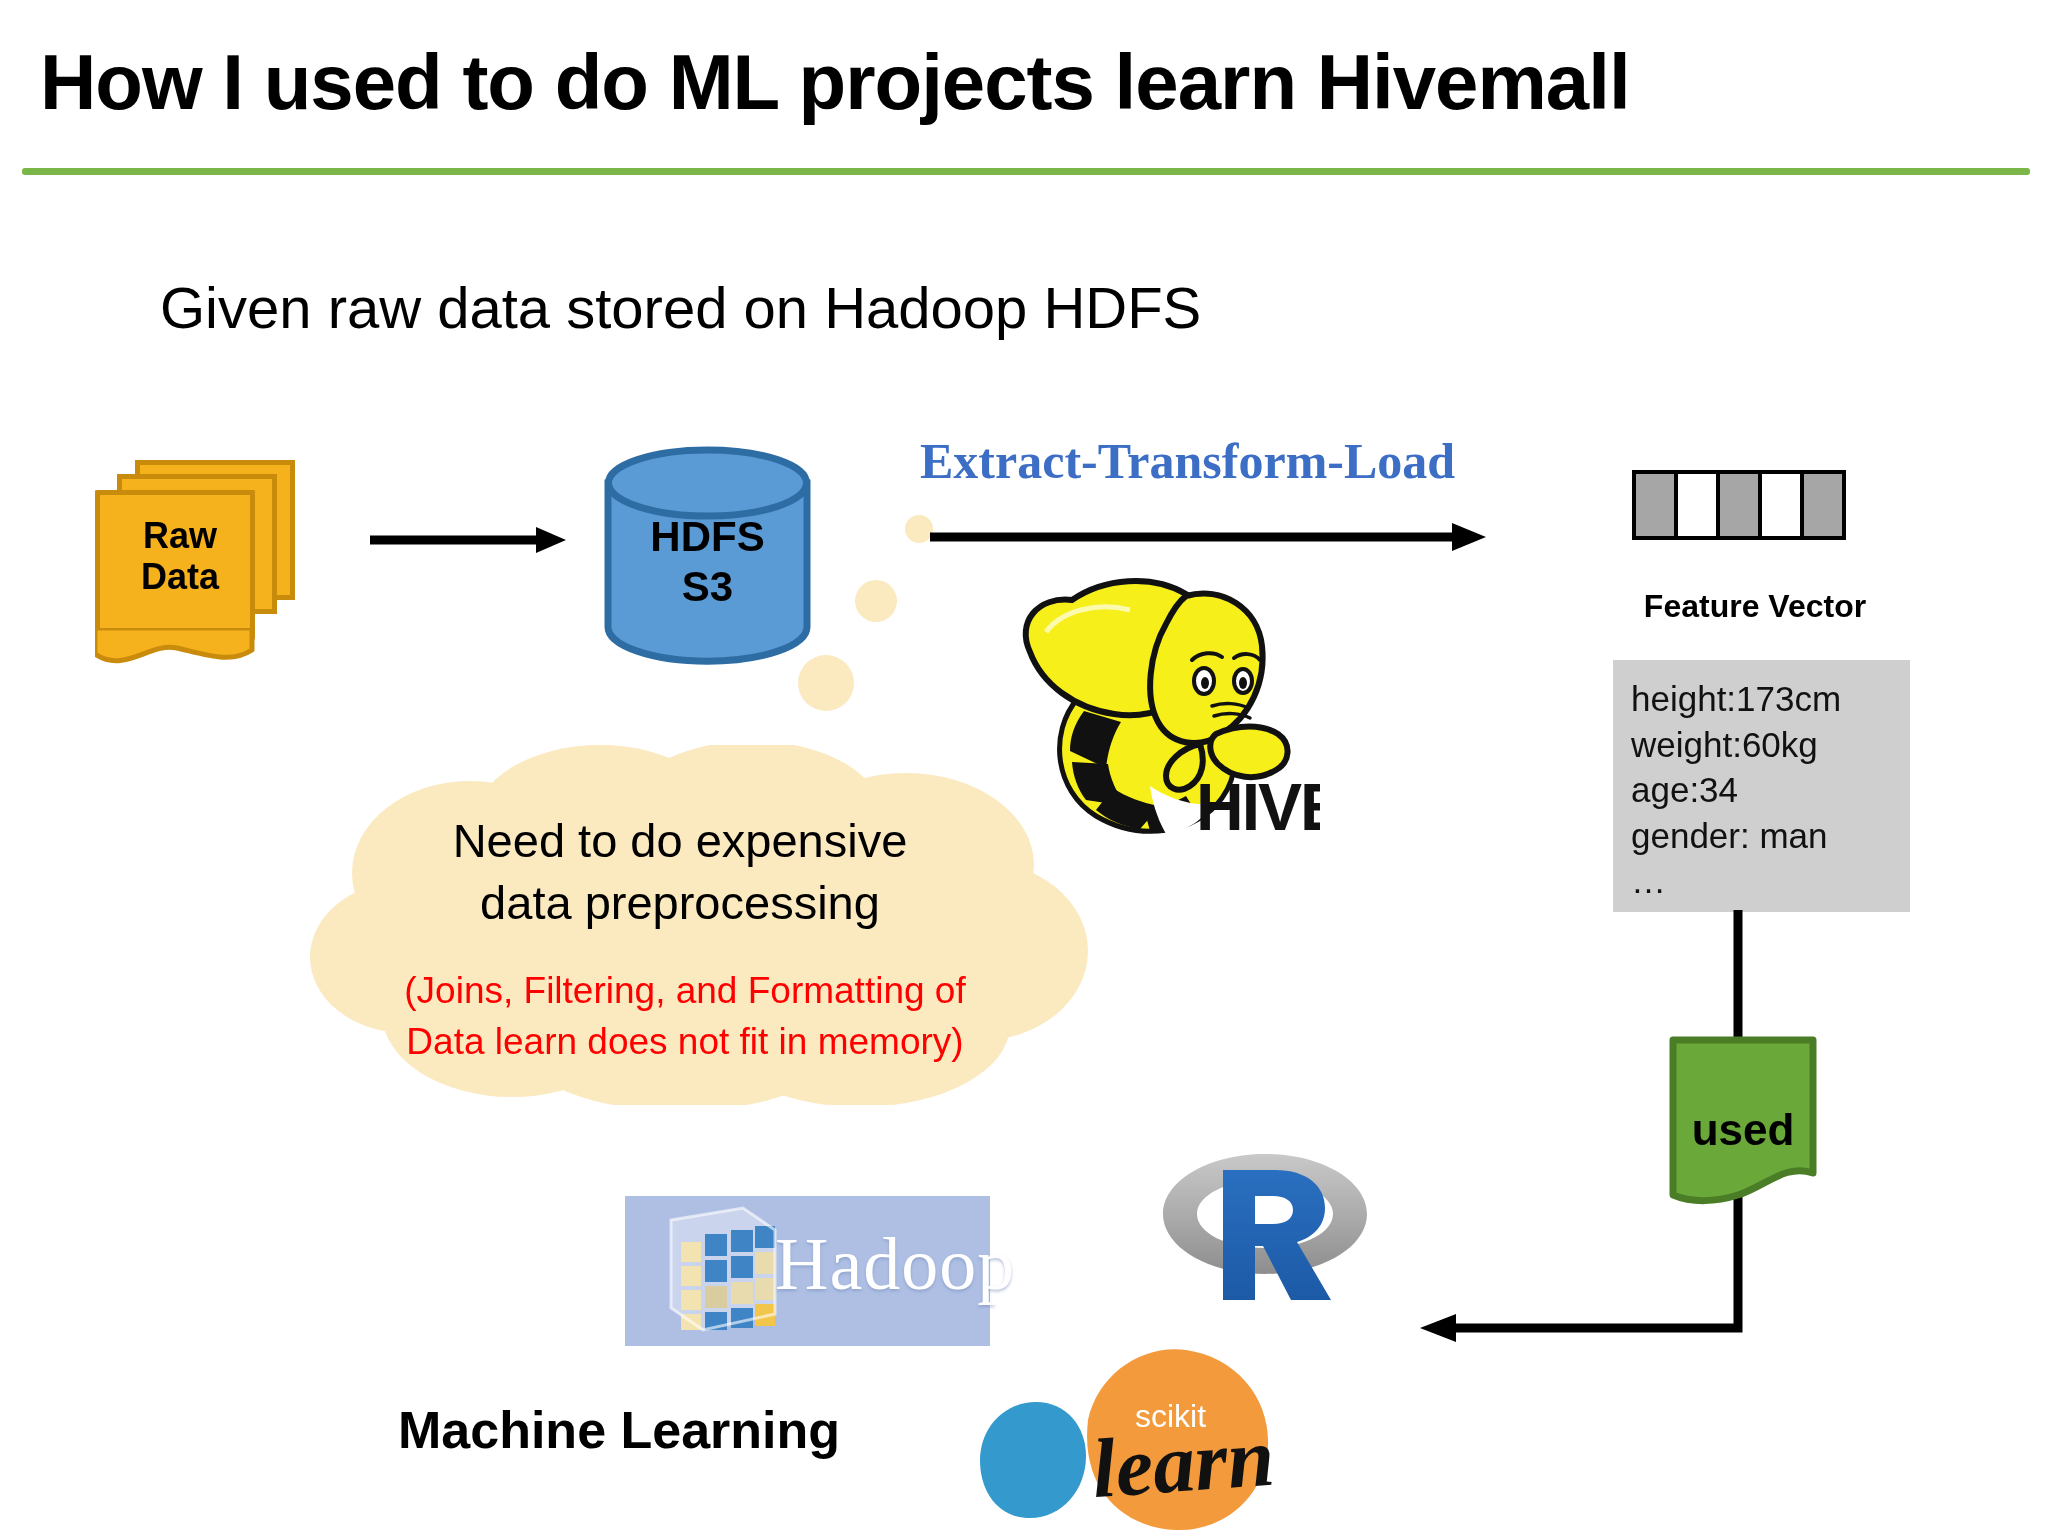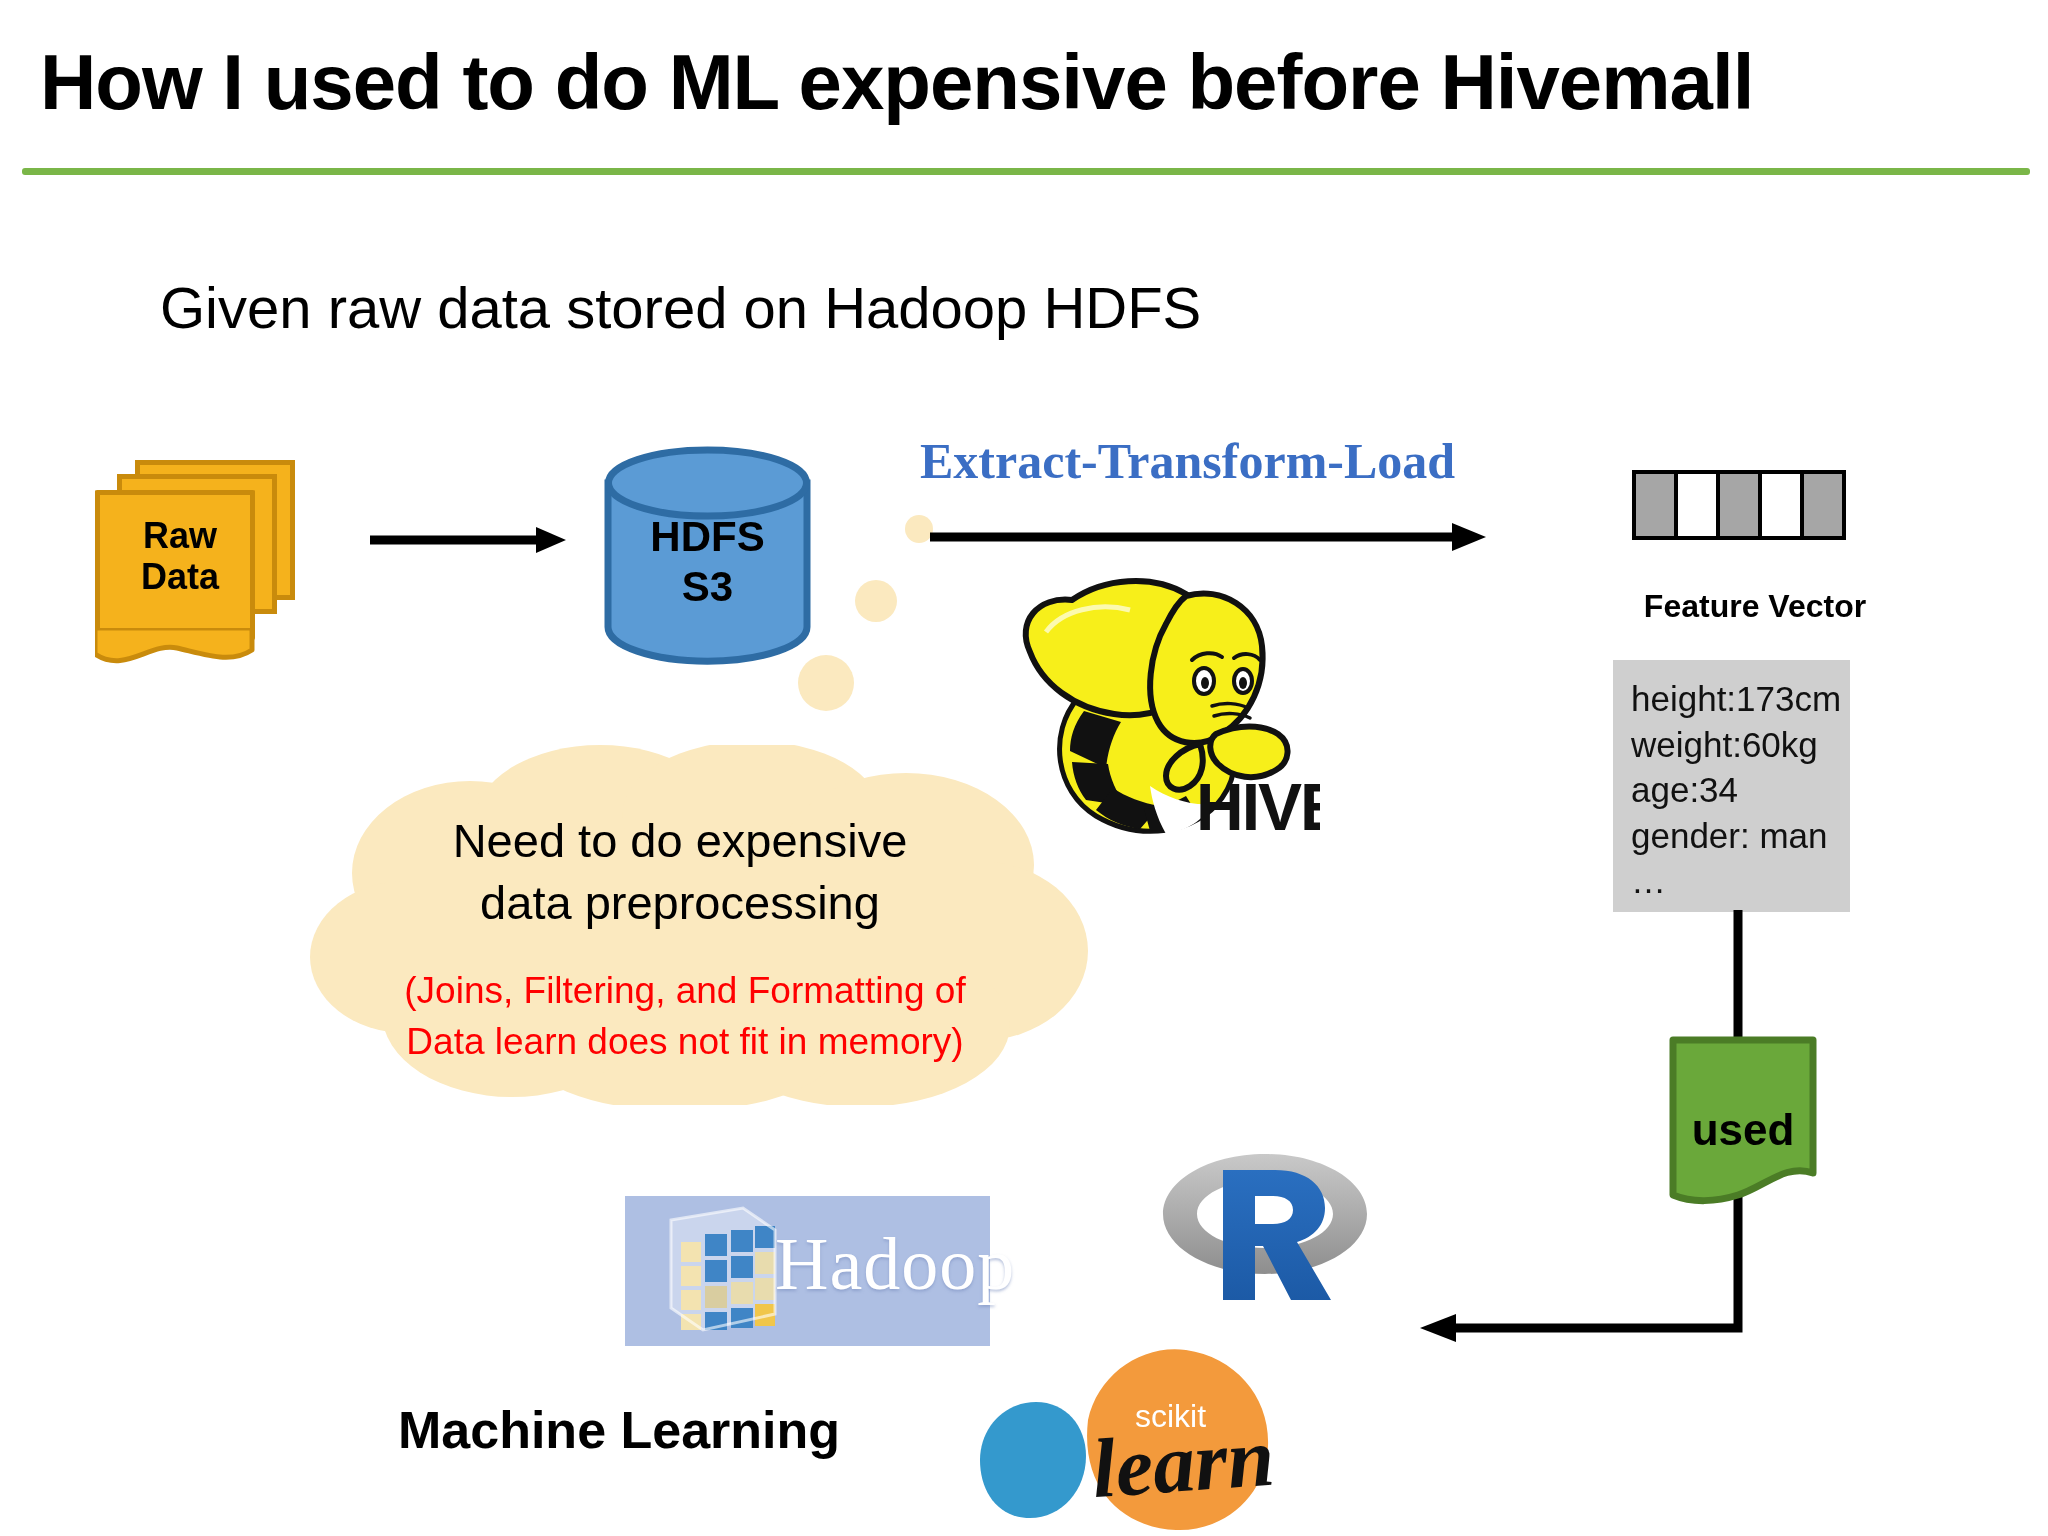--- a/index.html
+++ b/index.html
@@ -218,21 +218,21 @@
     text-align: center;
     font-size: 32px;
     font-weight: bold;
     color: #000;
     white-space: nowrap;
   }
   #feature-values-box {
     position: absolute;
     left: 1613px;
     top: 660px;
-    width: 237px;
+    width: 297px;
     height: 252px;
     background: #cfcfcf;
     padding: 16px 0 0 18px;
     box-sizing: border-box;
     font-size: 35px;
     color: #111;
     line-height: 1.30;
     white-space: pre-line;
   }
 
@@ -334,21 +334,21 @@
     top: 1400px;
     font-size: 52px;
     font-weight: bold;
     color: #000;
     white-space: nowrap;
   }
 </style>
 </head>
 <body>
 
-<div id="slide-title">How I used to do ML expensive before Hivemall</div>
+<div id="slide-title">How I used to do ML projects learn Hivemall</div>
 <div id="title-rule"></div>
 <div id="subtitle">Given raw data stored on Hadoop HDFS</div>
 
 <div id="raw-data-group">
   <div class="doc-sheet s1"></div>
   <div class="doc-sheet s2"></div>
   <div class="doc-sheet s3"></div>
   <svg class="doc-wave" viewBox="0 0 160 44">
     <path d="M0,0 L0,26 C30,46 55,14 82,20 C112,27 136,36 157,22 L157,0 Z" fill="#f5b21c" stroke="#c98b0c" stroke-width="5" stroke-linejoin="round"></path>
   </svg>

